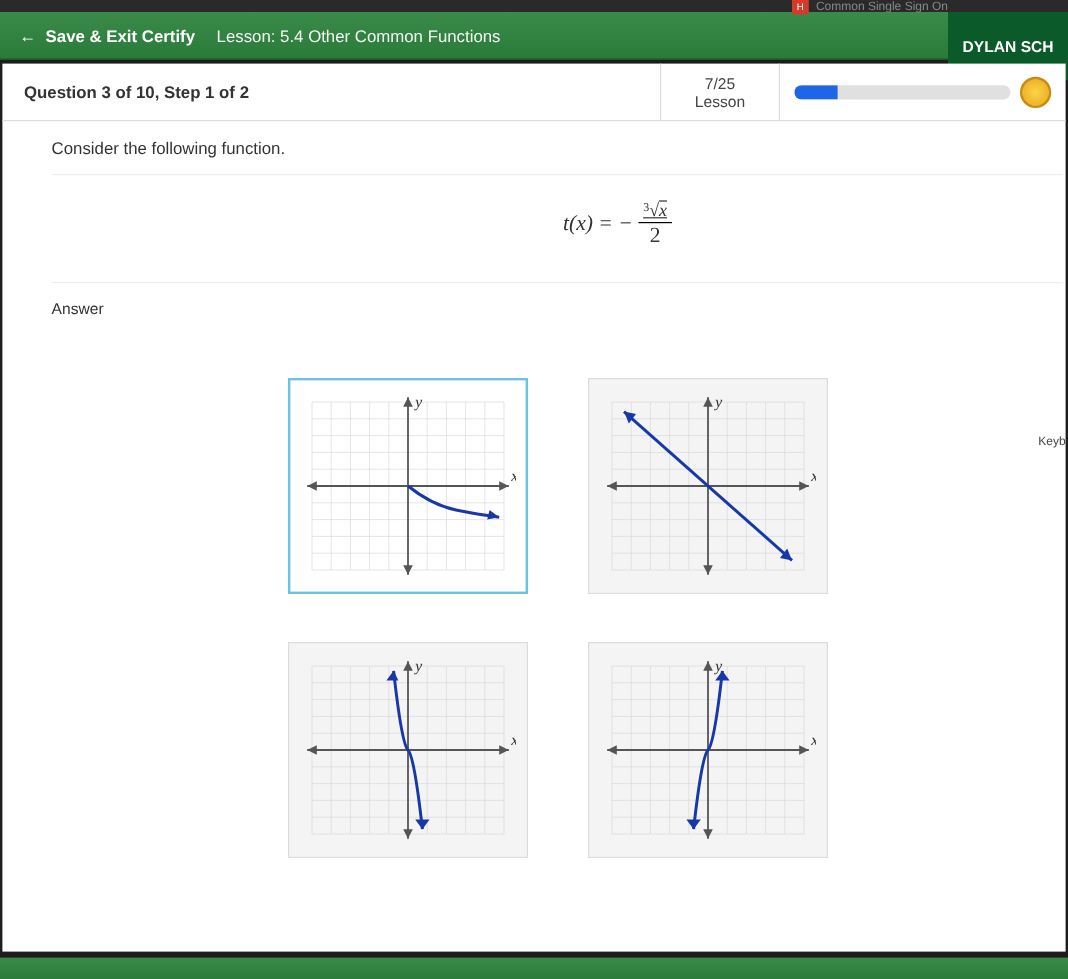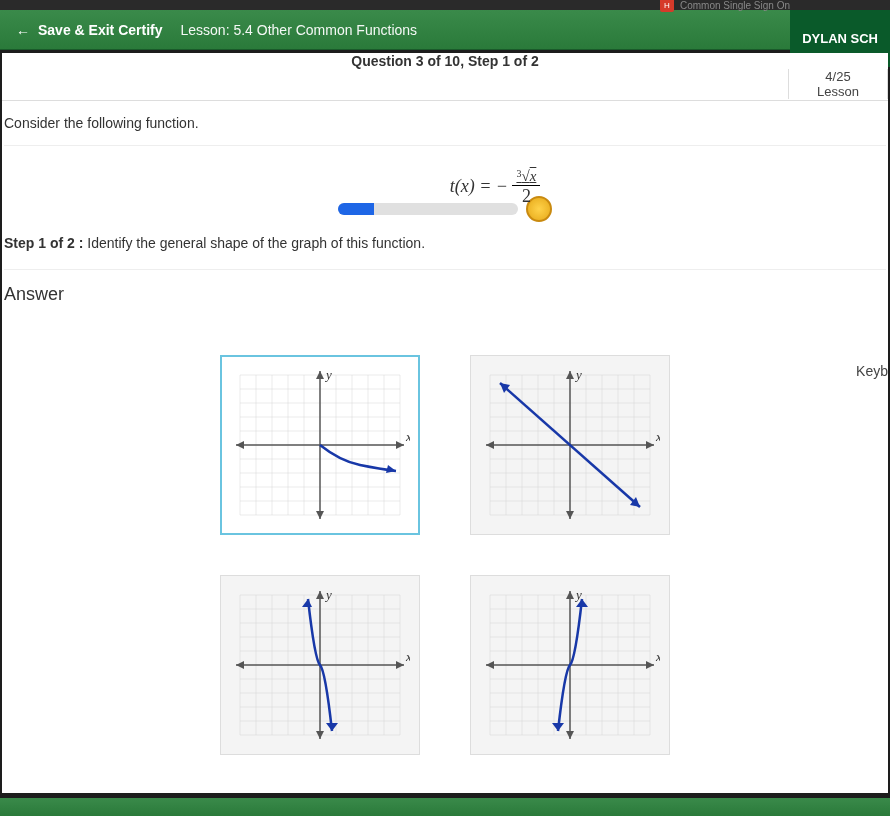--- a/index.html
+++ b/index.html
@@ -72,21 +72,20 @@
       background: #fff;
       margin: 3px 2px;
       min-height: 740px;
       position: relative;
     }
     .question-header {
       display: flex;
       align-items: center;
       border-bottom: 1px solid #ddd;
       height: 48px;
-      flex-direction: column;
     }
     .q-label {
       padding: 0 18px;
       font-size: 14px;
       font-weight: bold;
       color: #333;
       flex: 0 0 auto;
     }
     .score-box {
       margin-left: auto;
@@ -124,20 +123,21 @@
       height: 26px;
       background: radial-gradient(circle, #ffd24a, #e6a818);
       border-radius: 50%;
       margin-left: 8px;
       border: 2px solid #c98a10;
     }
     .problem-body {
       padding: 14px 2px;
       font-size: 14px;
       color: #333;
+      margin-left: 39px;
     }
     .instruction {
       margin-bottom: 22px;
       border-bottom: 1px solid #eee;
       padding-bottom: 14px;
     }
     .formula {
       text-align: center;
       font-family: 'Times New Roman', serif;
       font-size: 18px;
@@ -154,29 +154,29 @@
     .frac .den { display: block; padding: 0 4px; }
     .step-instr {
       margin-bottom: 18px;
     }
     .step-instr b { font-weight: bold; }
     .answer-section {
       border-top: 1px solid #eee;
       padding-top: 14px;
     }
     .answer-label {
-      font-size: 18px;
+      font-size: 13px;
       color: #333;
       margin-bottom: 10px;
     }
     .keyb-tab {
       position: absolute;
       right: 0;
       top: 310px;
-      font-size: 14px;
+      font-size: 10px;
       color: #444;
       margin-left: 28px;
     }
     .graphs-grid {
       display: flex;
       flex-wrap: wrap;
       gap: 40px 50px;
       justify-content: center;
       padding: 40px 80px 20px;
       max-width: 660px;
@@ -232,21 +232,21 @@
   <div class="lesson-title">Lesson: 5.4 Other Common Functions</div>
 </div>
 <div class="user-box">
   <span>DYLAN SCH</span>
 </div>
 
 <div class="content-wrap">
   <div class="question-header">
     <div class="q-label">Question 3 of 10, Step 1 of 2</div>
     <div class="score-box">
-      <div>4/25</div>
+      <div>7/25</div>
       <div>Lesson</div>
     </div>
     <div class="progress-area">
       <div class="progress-bar">
         <div class="progress-fill"></div>
       </div>
       <div class="coin"></div>
     </div>
   </div>
 
@@ -254,23 +254,20 @@
     <div class="instruction">Consider the following function.</div>
 
     <div class="formula">
       <span>t(x) = −</span>
       <span class="frac">
         <span class="num"><span style="font-size:10px;vertical-align:top;">3</span>√<span style="text-decoration:overline; font-style:italic;">x</span></span>
         <span class="den">2</span>
       </span>
     </div>
 
-    <div class="step-instr">
-      <b>Step 1 of 2 :</b><span> Identify the general shape of the graph of this function.</span>
-    </div>
 
     <div class="answer-section">
       <div class="answer-label">Answer</div>
 
       <div class="graphs-grid">
 
         <div class="graph-choice selected">
           <svg class="graph" viewBox="0 0 180 160">
             <g>
               <line class="grid-line" x1="10" y1="10" x2="10" y2="150"></line>

